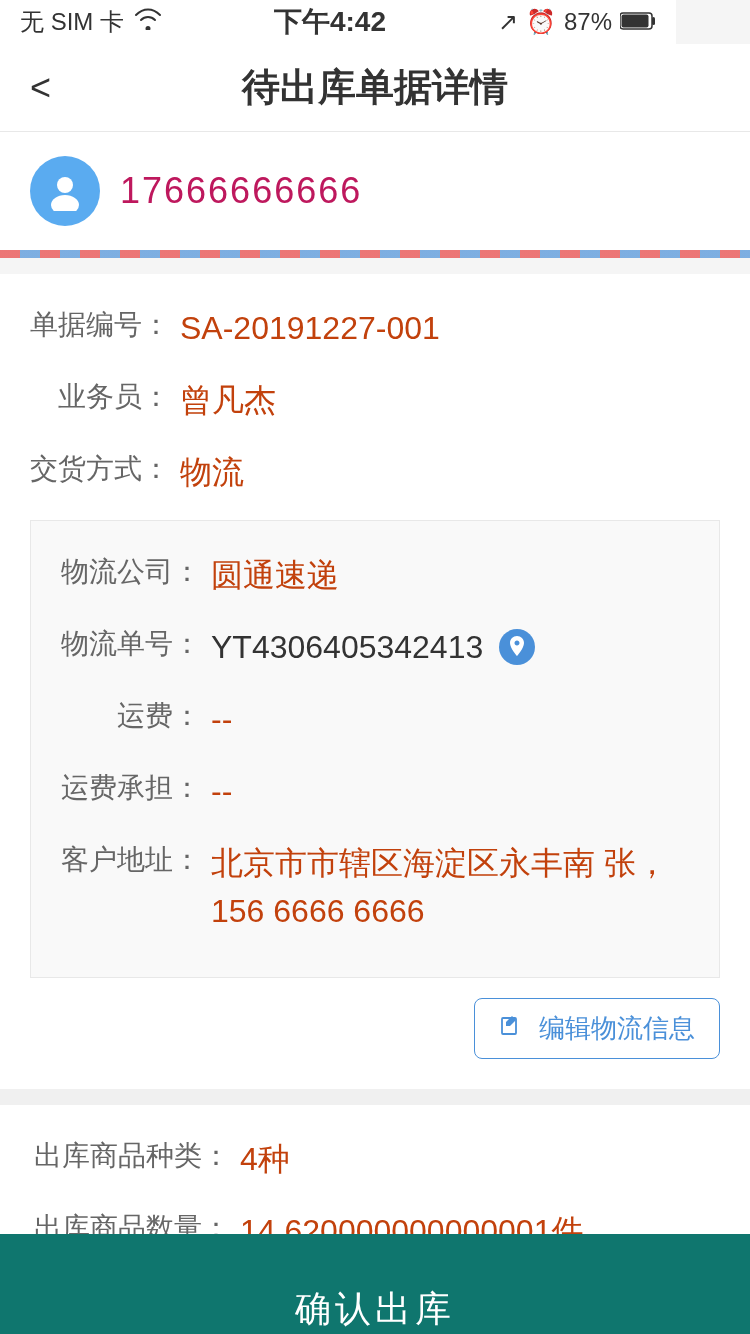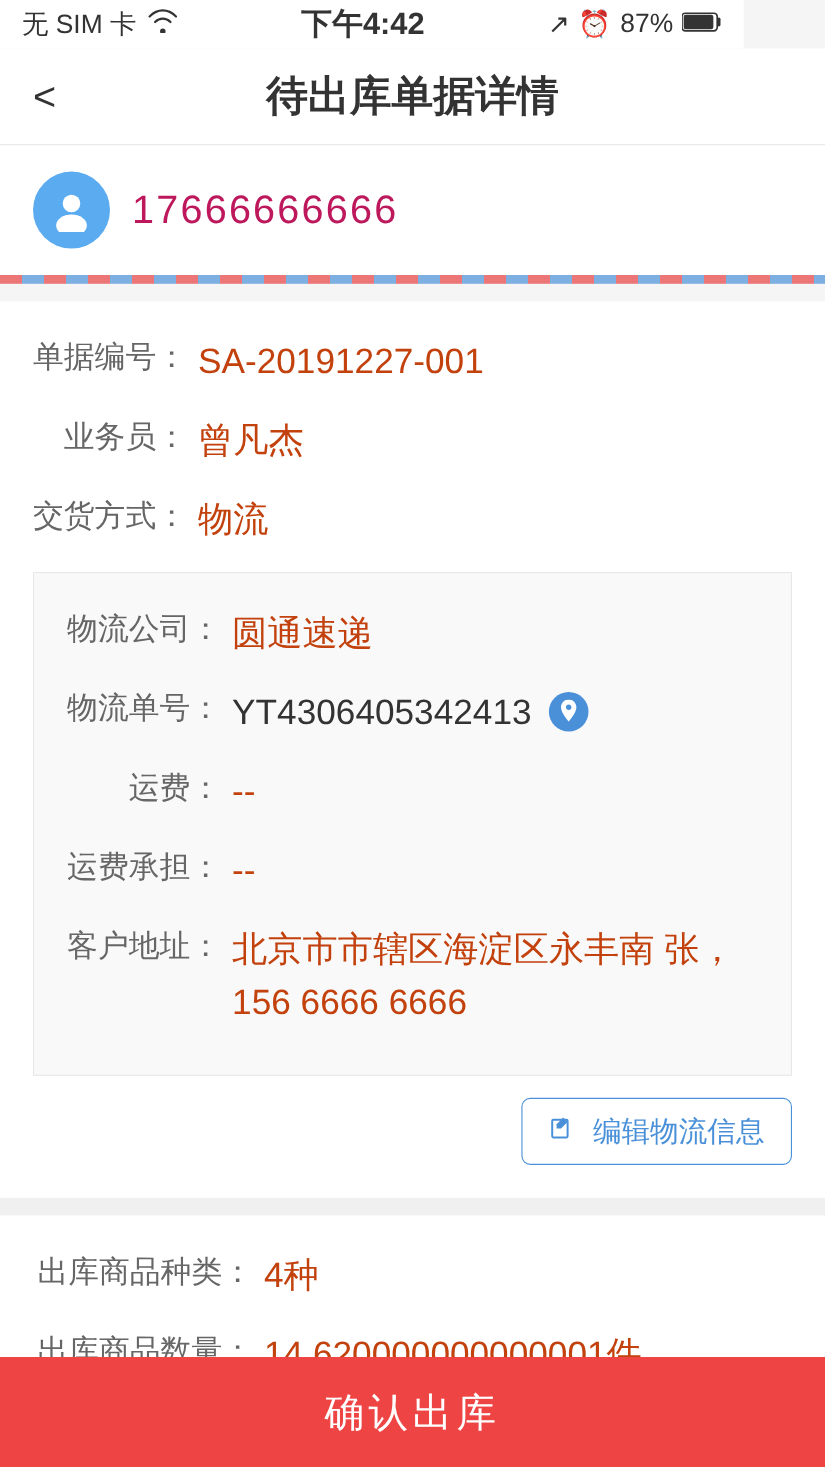--- a/index.html
+++ b/index.html
@@ -227,23 +227,23 @@
       background: #f5f5f5;
     }
 
     
     .confirm-bar {
       position: fixed;
       bottom: 0;
       left: 0;
       width: 750px;
       height: 100px;
-      background: #ef4444;
-      display: flex;
-      align-items: center;
+      background: #0f766e;
+      display: flex;
+      align-items: flex-end;
       justify-content: center;
       cursor: pointer;
     }
     .confirm-btn-text {
       color: #fff;
       font-size: 36px;
       font-weight: 500;
       letter-spacing: 4px;
     }
   </style>

